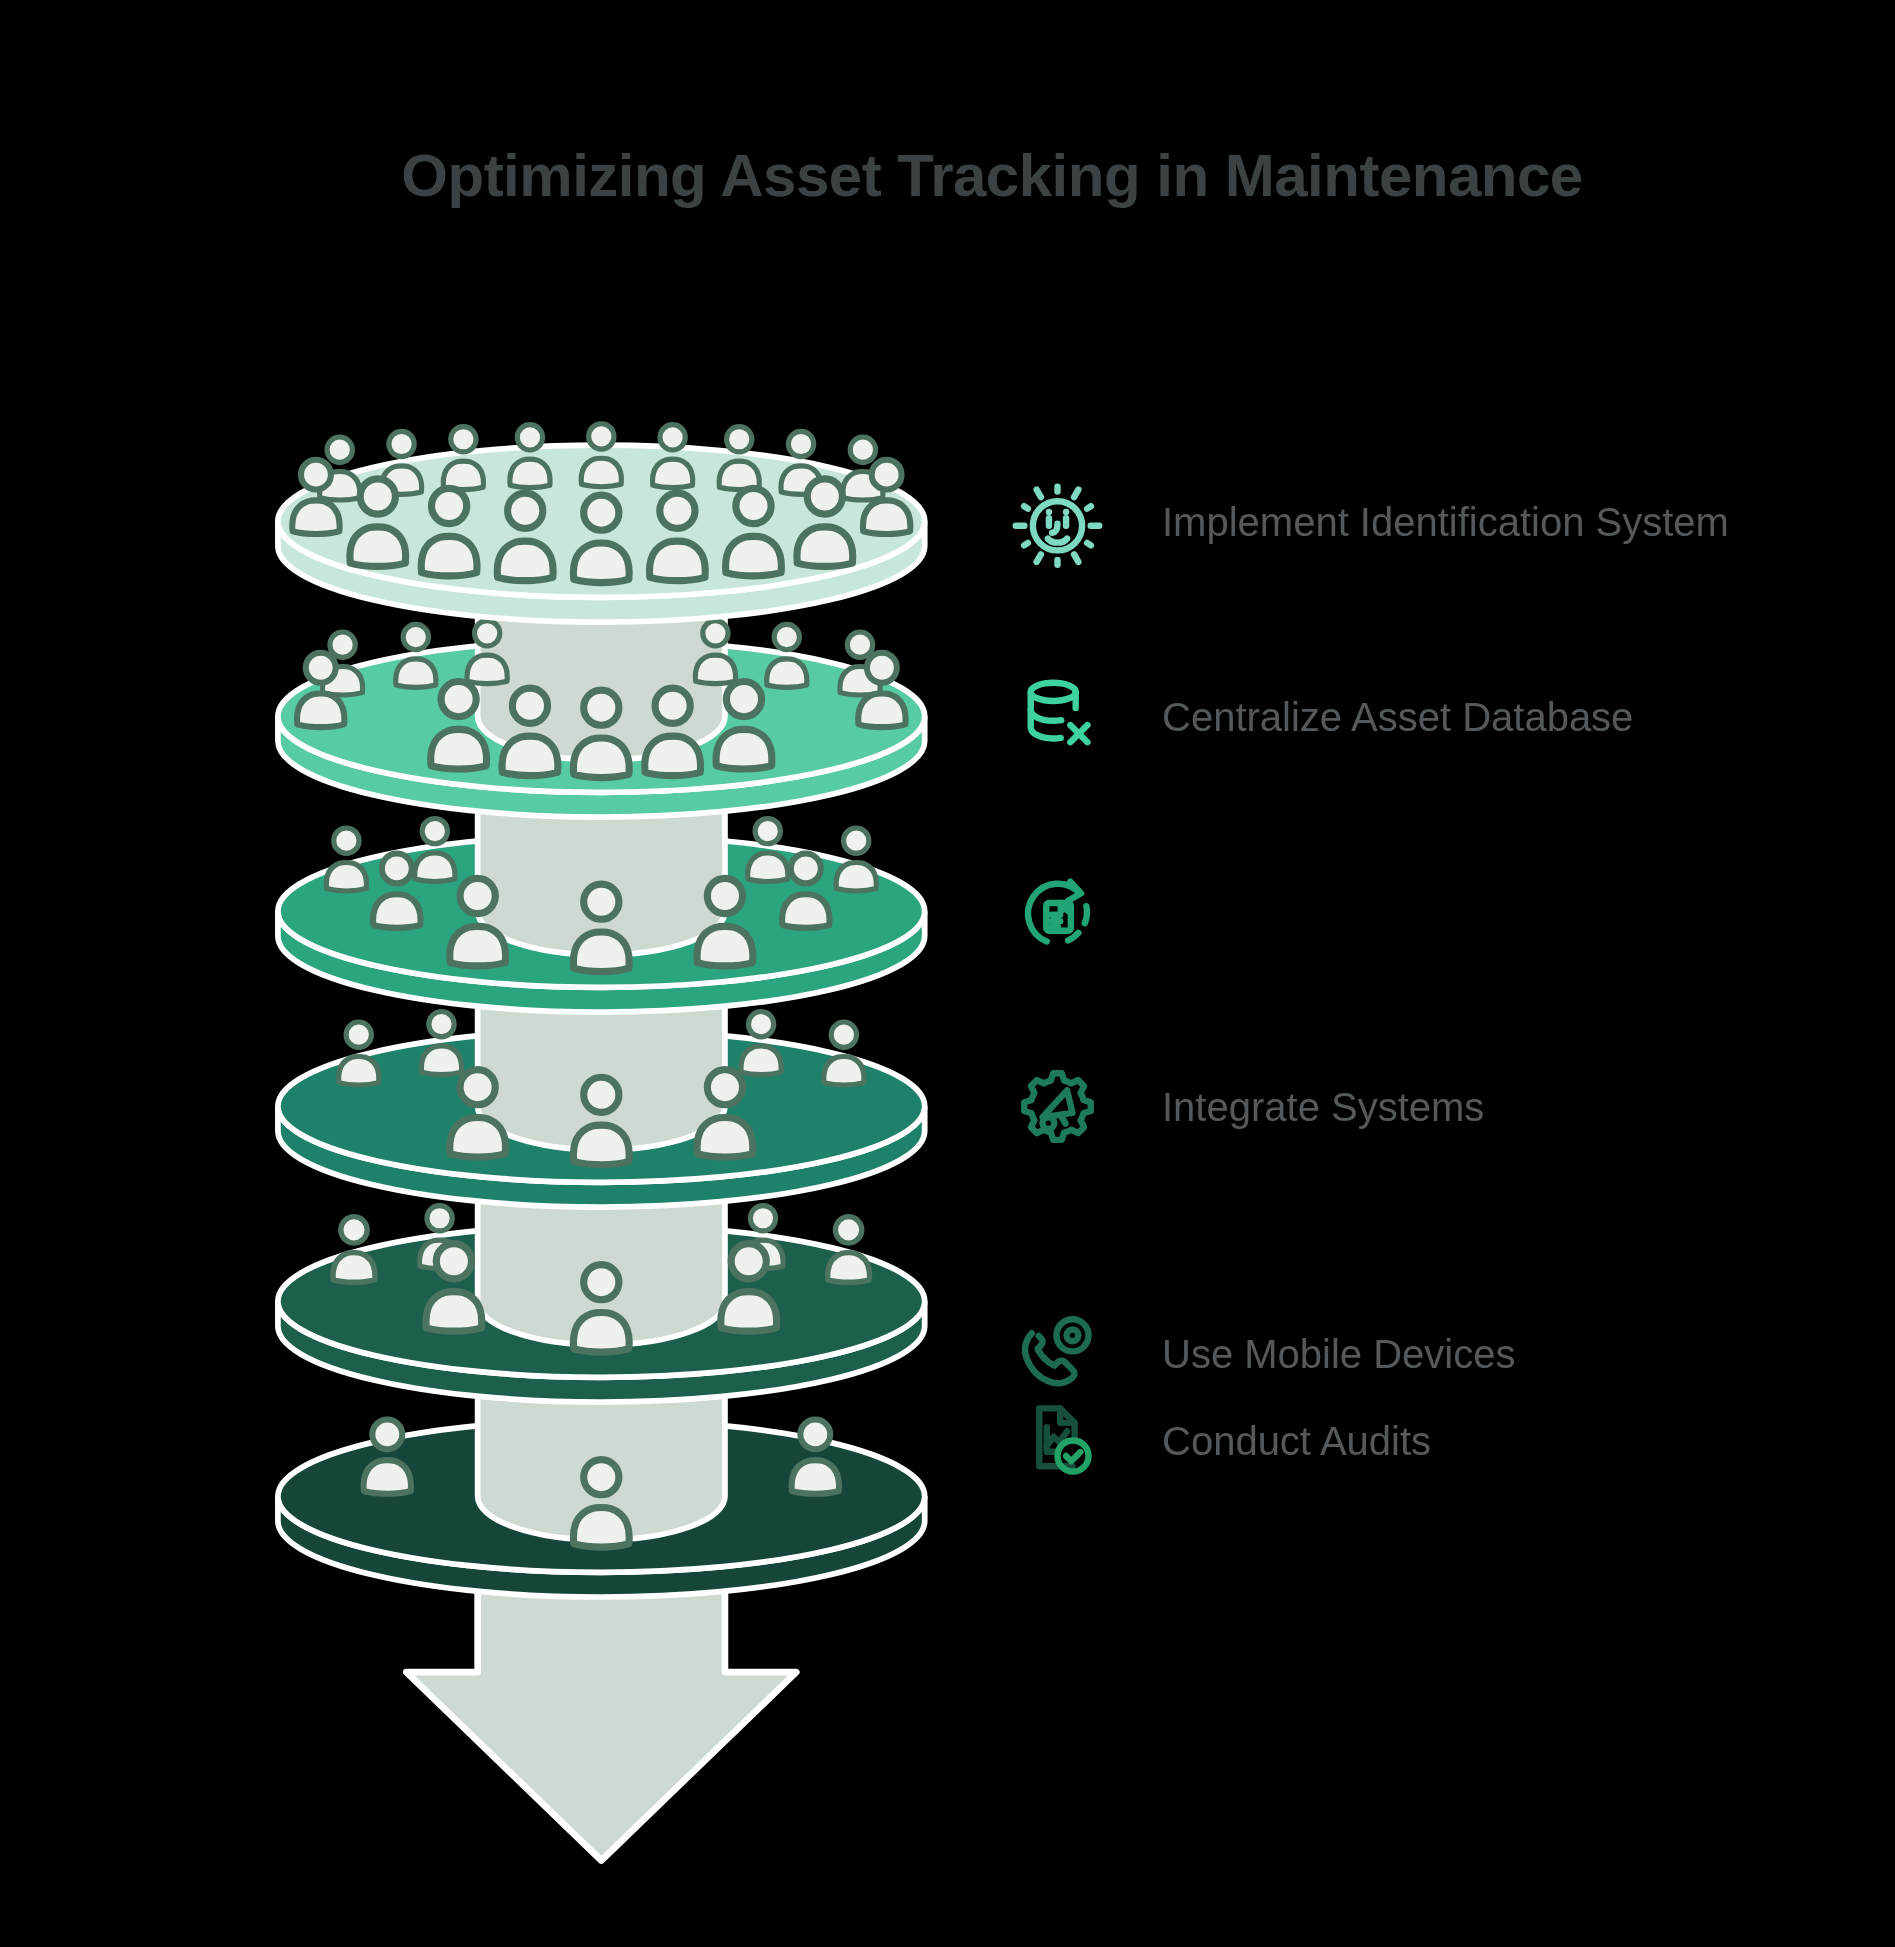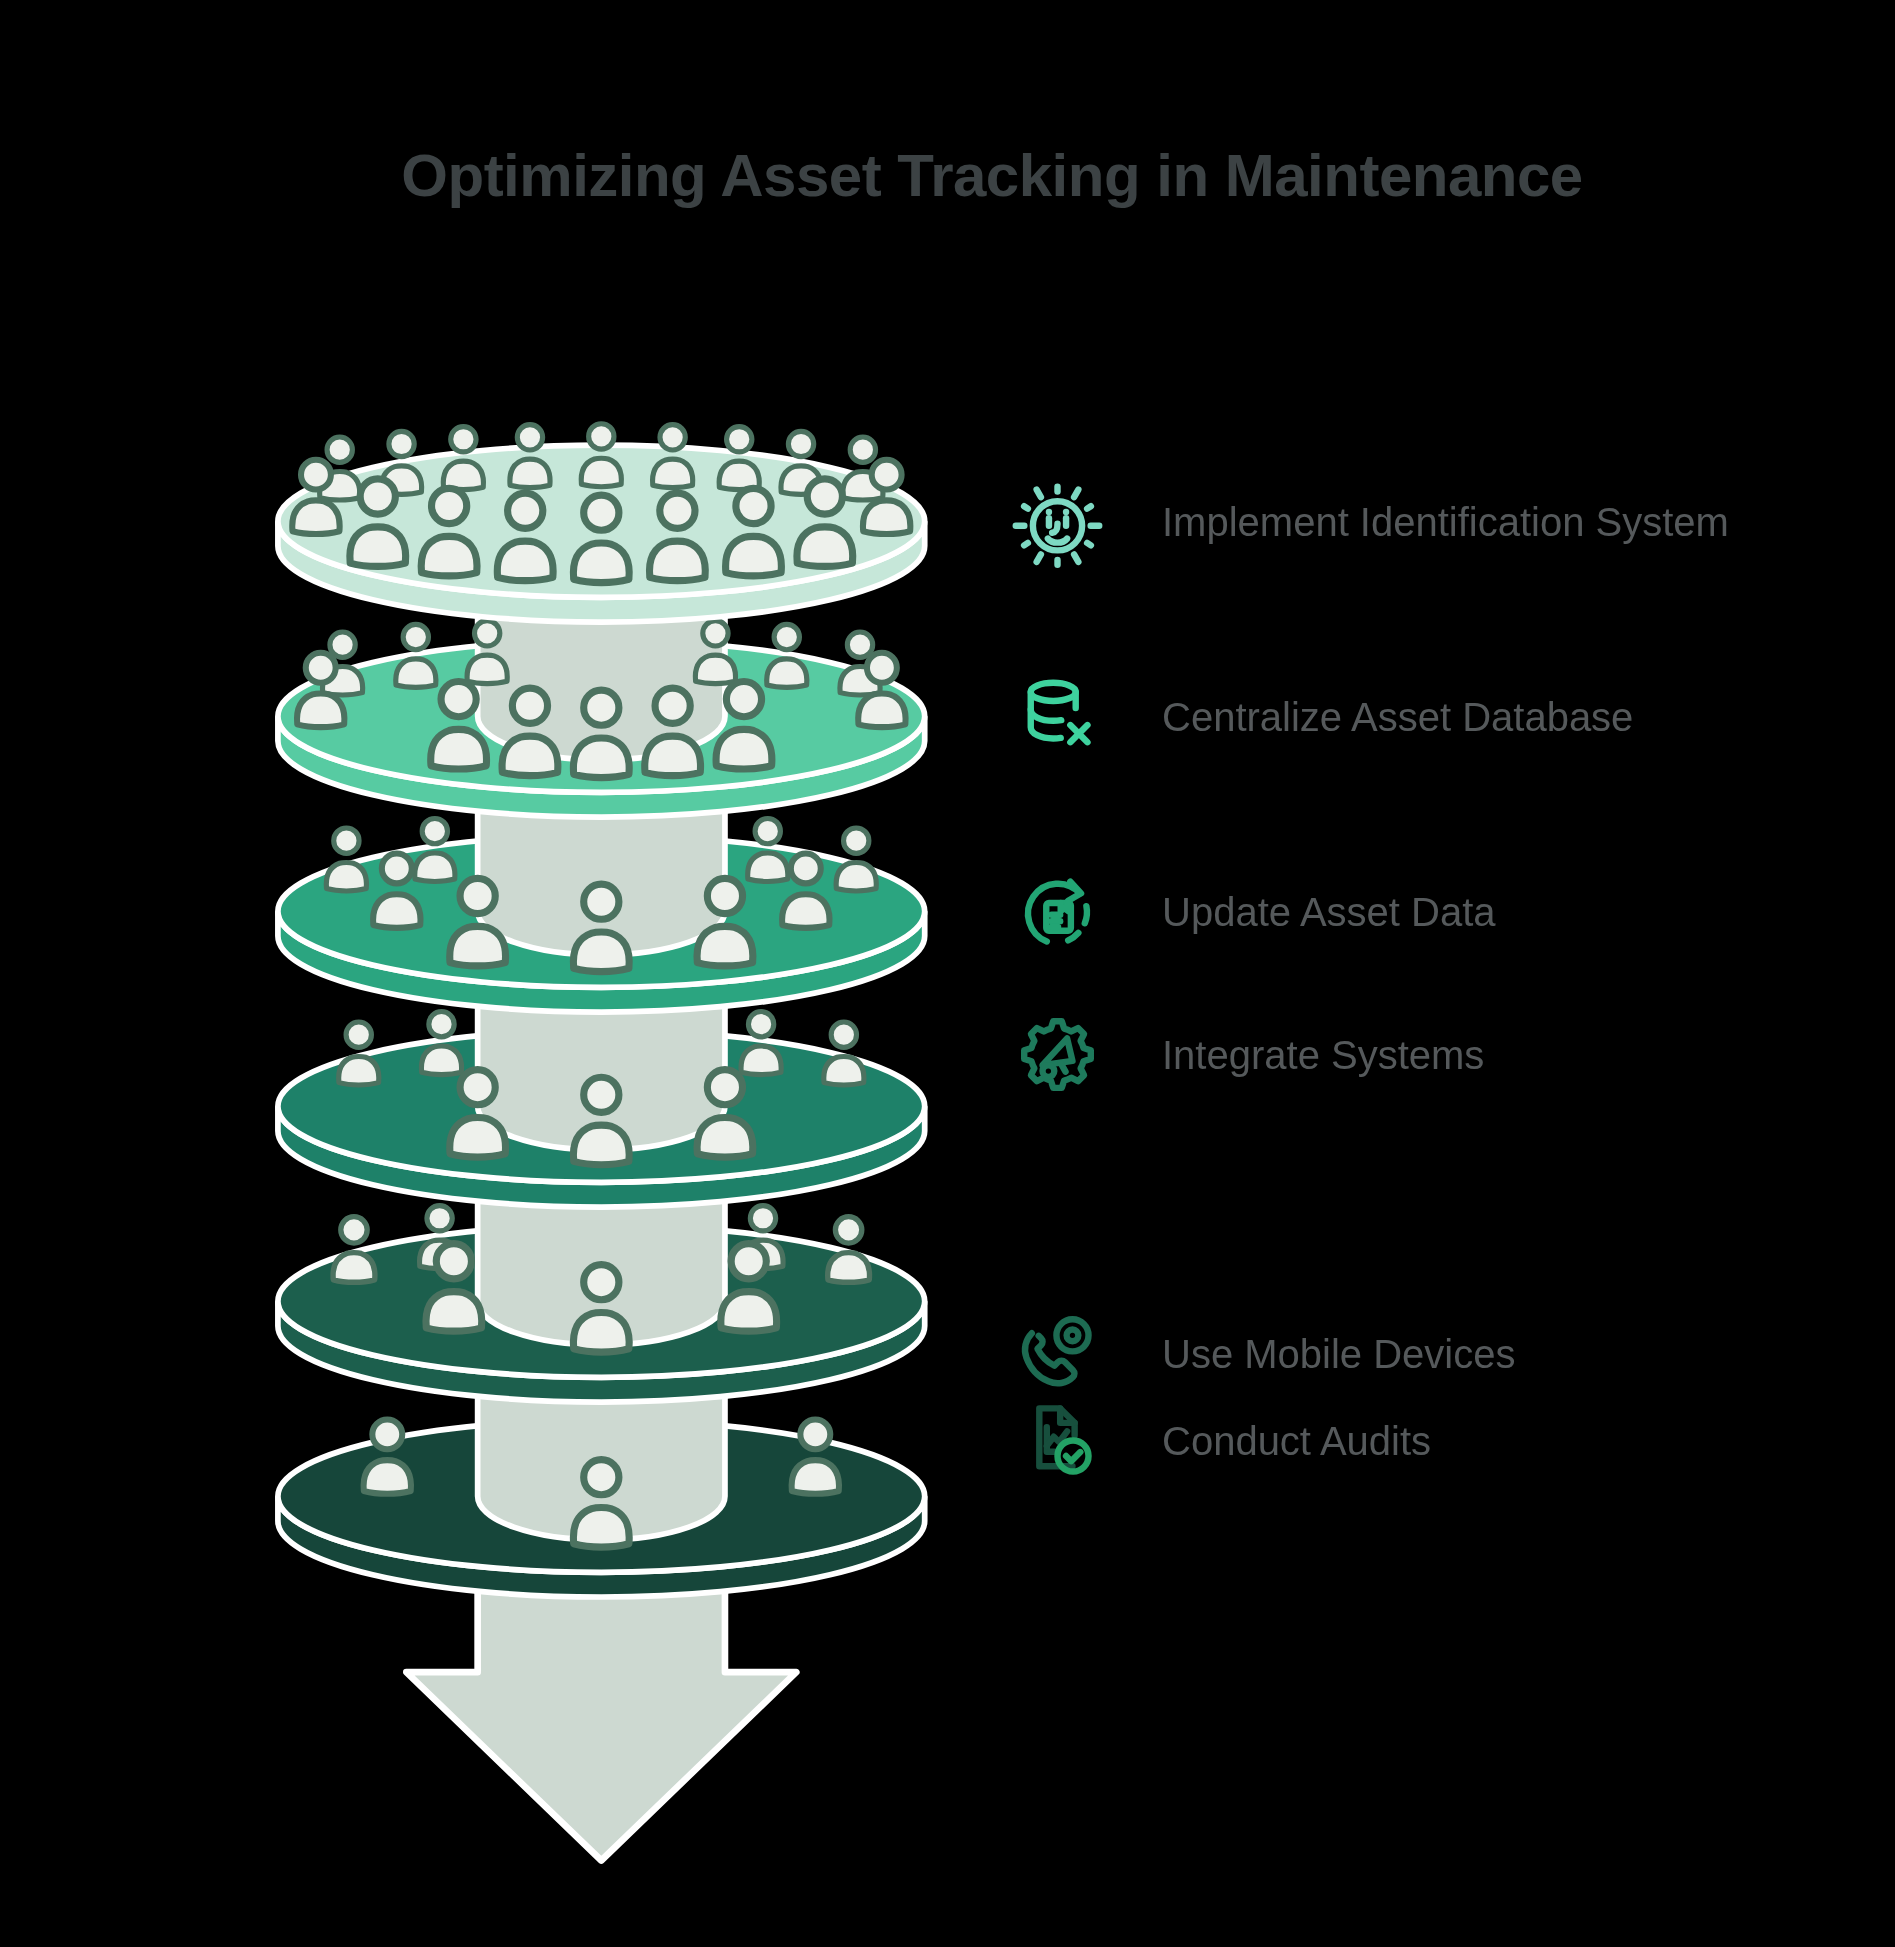--- a/index.html
+++ b/index.html
@@ -329,24 +329,23 @@
         <path d="M62,22 L72,33 L60,40"></path>
         <path d="M77,45 A28,28 0 0 1 75.5,61"></path>
         <path d="M69.5,70 A28,28 0 0 1 60,77"></path>
         <rect x="39.5" y="42" width="23" height="26" rx="2.5"></rect>
         <path d="M53,42 v7.5 l3.5,-2.8 3.5,2.8 V42"></path>
         <path d="M44.5,53 h8"></path>
           <path d="M44.5,59 h8"></path>
           <path d="M44.5,64.5 h6"></path>
       </svg>
     </div>
-    <div class="step-label">Update Asset Data</div>
-  </div>
-
-  <div class="step-row" style="color: rgb(30, 122, 92); top: 1001px;">
+  </div>
+
+  <div class="step-row" style="color: rgb(30, 122, 92); top: 1053px;">
     <div class="step-icon">
       <svg viewBox="0 0 100 100" fill="none" stroke="currentColor" stroke-width="6" stroke-linecap="round" stroke-linejoin="round">
         <path d="M46,19 h8 l2.2,6.8 a27,27 0 0 1 6.6,2.7 l6.4,-3.2 5.6,5.6 -3.2,6.4 a27,27 0 0 1 2.7,6.6 l6.8,2.2 v8 l-6.8,2.2 a27,27 0 0 1 -2.7,6.6 l3.2,6.4 -5.6,5.6 -6.4,-3.2 a27,27 0 0 1 -6.6,2.7 l-2.2,6.8 h-8 l-2.2,-6.8 a27,27 0 0 1 -6.6,-2.7 l-6.4,3.2 -5.6,-5.6 3.2,-6.4 a27,27 0 0 1 -2.7,-6.6 l-6.8,-2.2 v-8 l6.8,-2.2 a27,27 0 0 1 2.7,-6.6 l-3.2,-6.4 5.6,-5.6 6.4,3.2 a27,27 0 0 1 6.6,-2.7 z"></path>
         <path d="M36,60 L59,35 L64,56 Z"></path>
         <circle cx="41.5" cy="65.5" r="5.5"></circle>
         <path d="M53,58 l4.5,8"></path>
       </svg>
     </div>
     <div class="step-label">Integrate Systems</div>
   </div>

